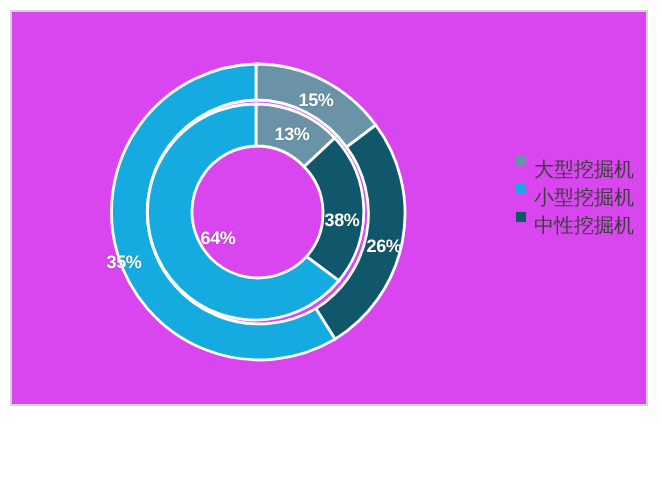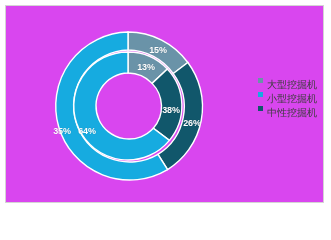--- a/index.html
+++ b/index.html
@@ -120,21 +120,21 @@
     <span class="slice-label" style="left:152px; top:44px;">15%</span>
 
     <span class="slice-label" style="left:140px; top:61px;text-align:center;">13%</span>
 
     <span class="slice-label" style="left:165px; top:104px;">38%</span>
 
     <span class="slice-label" style="left:186px; top:117px;">26%</span>
 
     <span class="slice-label" style="left:56px; top:125px;">35%</span>
 
-    <span class="slice-label" style="left:81px; top:125px;">64%</span>
+    <span class="slice-label" style="left:81px; top:113px;padding-left:44px;">64%</span>
 
   </div>
 
   <div id="legend">
 
     <div class="legend-row">
       <span class="legend-swatch" style="background:#6a93a8"></span>
       <span class="legend-text">大型挖掘机</span>
     </div>
 

